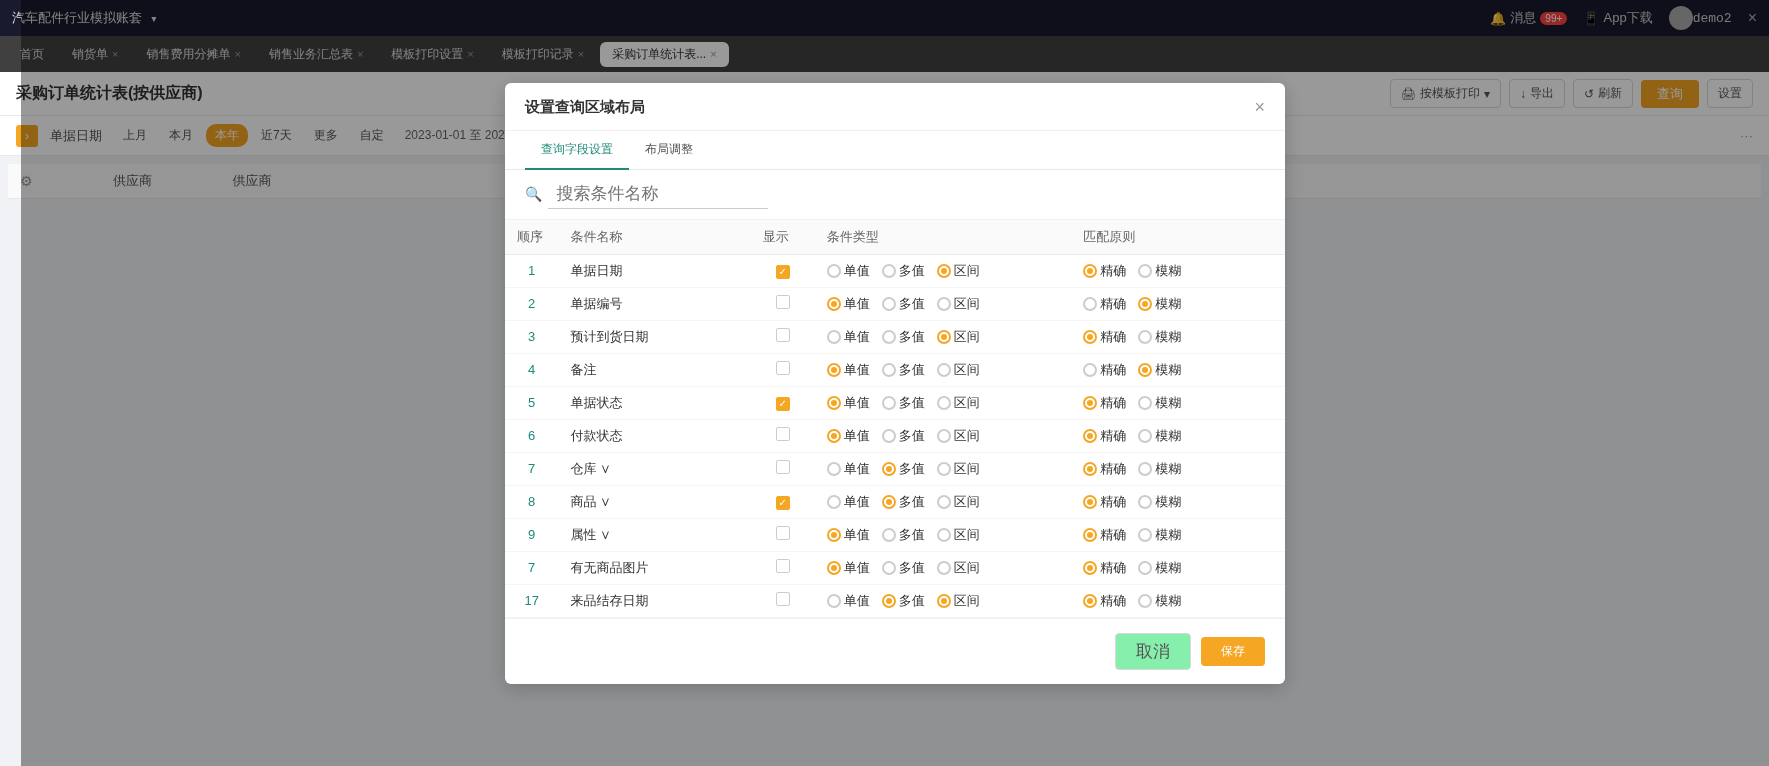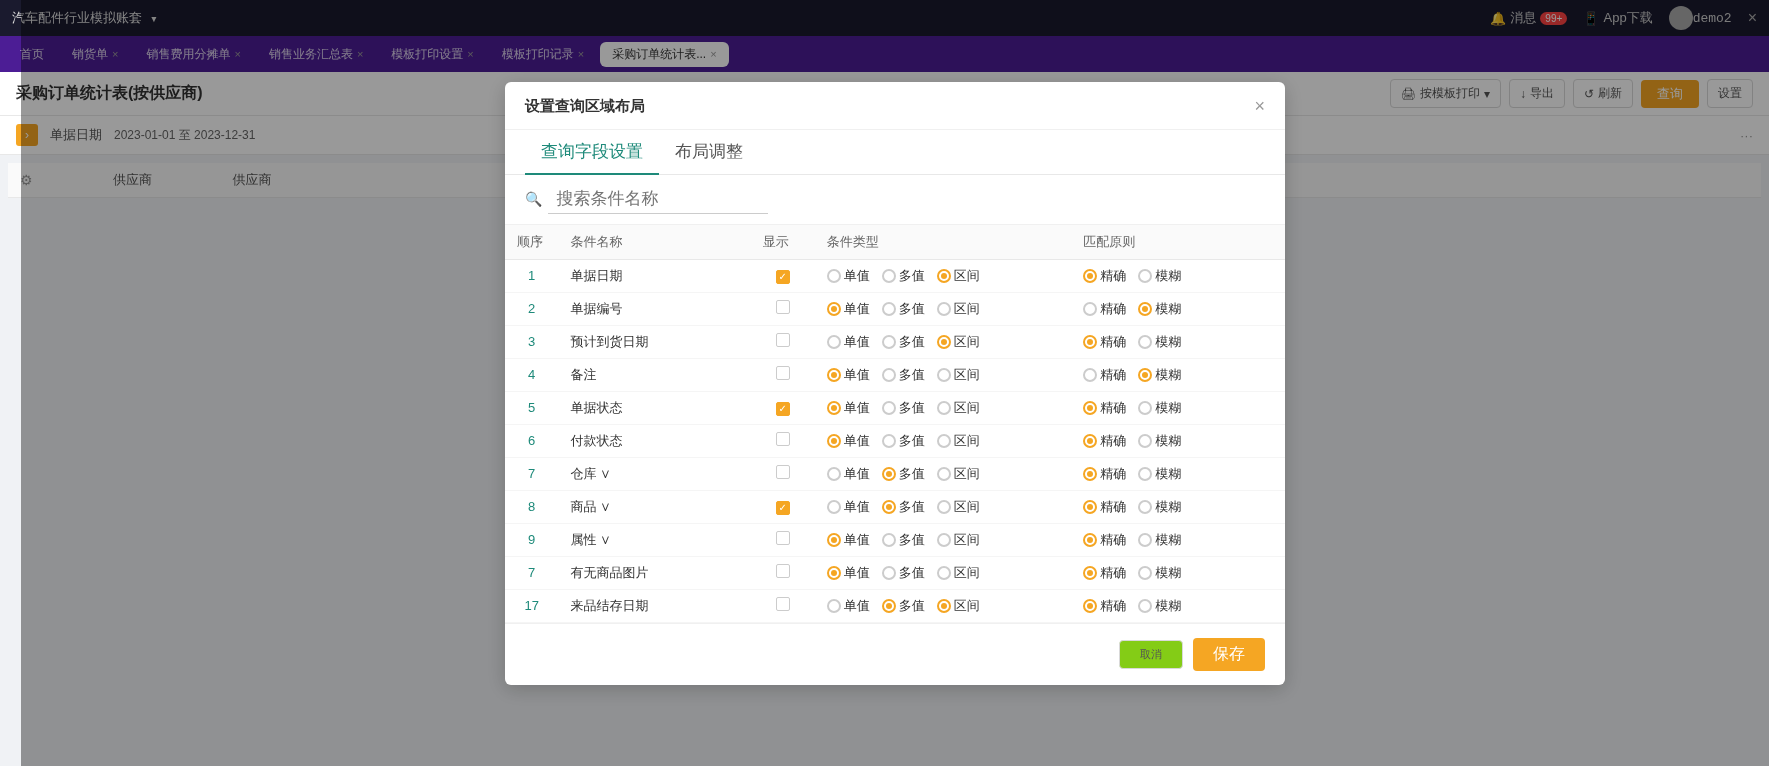--- a/index.html
+++ b/index.html
@@ -16,21 +16,21 @@
       color: #ccc;
     }
     .top-bar-left { display: flex; align-items: flex-end; gap: 8px; font-size: 13px; color: #ddd; font-family: Liberation Mono, monospace; }
     .top-bar-right { display: flex; align-items: center; gap: 16px; font-size: 13px; color: #ccc; }
     .top-bar-right .badge { background: #ff4444; color: white; border-radius: 8px; padding: 1px 5px; font-size: 10px; }
     .close-x { color: #aaa; cursor: pointer; font-size: 16px; }
 
     
     .tab-bar {
       height: 36px;
-      background: #4c1d95;
+      background: #404040;
       display: flex;
       align-items: center;
       padding: 0 8px;
       gap: 4px;
     }
     .tab-item {
       padding: 4px 12px;
       border-radius: 3px 3px 0 0;
       color: rgba(255,255,255,0.8);
       font-size: 12px;
@@ -111,21 +111,21 @@
     .dialog-header {
       display: flex; align-items: center; justify-content: space-between;
       padding: 14px 20px 12px;
       border-bottom: 1px solid #f0f0f0;
     }
     .dialog-title { font-size: 15px; font-weight: 600; color: #333; }
     .dialog-close { cursor: pointer; color: #999; font-size: 18px; }
 
     .dialog-tabs { display: flex; padding: 0 20px; border-bottom: 1px solid #e8e8e8; gap: 0; }
     .dialog-tab {
-      padding: 10px 16px; font-size: 17px; cursor: pointer; color: #555;
+      padding: 10px 16px; font-size: 12px; cursor: pointer; color: #555;
       border-bottom: 2px solid transparent; margin-bottom: -1px;
     }
     .dialog-tab.active { color: #1e8a7a; border-bottom-color: #1e8a7a; font-weight: 500; }
 
     .dialog-search { padding: 10px 20px; display: flex; align-items: center; border-bottom: 1px solid #f0f0f0; }
     .dialog-search input {
       border: none; border-bottom: 1px solid #ccc; outline: none;
       font-size: 17px; padding: 4px 8px; width: 220px; color: #555;
     }
     .search-icon { color: #999; margin-right: 6px; font-size: 14px; }
@@ -161,22 +161,22 @@
       display: flex; align-items: center; justify-content: center; background: #fff;
     }
     .checkbox-box.checked { background: #f5a623; border-color: #f5a623; }
     .checkbox-box.checked::after { content: '✓'; color: #fff; font-size: 10px; line-height: 1; }
 
     
     .dialog-footer {
       display: flex; align-items: center; justify-content: flex-end;
       padding: 14px 20px; border-top: 1px solid #f0f0f0; gap: 10px;
     }
-    .btn-cancel { padding: 6px 20px; border: 1px solid #d9d9d9; border-radius: 4px; background: #84cc16; cursor: pointer; font-size: 11px; color: #555; }
-    .btn-save { padding: 6px 20px; border: none; border-radius: 4px; background: #f5a623; cursor: pointer; font-size: 16px; color: #fff; font-family: Liberation Mono, monospace; }
+    .btn-cancel { padding: 6px 20px; border: 1px solid #d9d9d9; border-radius: 4px; background: #86efac; cursor: pointer; font-size: 17px; color: #555; }
+    .btn-save { padding: 6px 20px; border: none; border-radius: 4px; background: #f5a623; cursor: pointer; font-size: 12px; color: #fff; font-family: Liberation Mono, monospace; }
 
     .row-faded td { color: #aaa; }
   </style>
 </head>
 <body>
 
 <div class="top-bar">
   <div class="top-bar-left">
     <span>汽车配件行业模拟账套</span>
     <span style="cursor:pointer;">▾</span>
@@ -246,20 +246,28 @@
       <span>刷新</span>
     </button>
     <button class="btn-query">查询</button>
     <button class="btn-setting">设置</button>
   </div>
 </div>
 
 <div class="filter-bar">
   <button class="filter-toggle">›</button>
   <span style="font-size:13px;color:#555;">单据日期</span>
+  <div class="date-tabs">
+    <span class="date-tab">上月</span>
+    <span class="date-tab">本月</span>
+    <span class="date-tab active">本年</span>
+    <span class="date-tab">近7天</span>
+    <span class="date-tab">更多</span>
+    <span class="date-tab">自定</span>
+  </div>
   <span class="date-range">2023-01-01 至 2023-12-31</span>
   <span style="color:#999;cursor:pointer;margin-left:auto;">···</span>
 </div>
 
 <div class="content-area" style="height: calc(766px - 36px - 36px - 44px - 42px); overflow: hidden;">
   <div class="table-container">
     <div class="table-header-row">
       <span class="gear-icon">⚙</span>
       <span class="col-supplier">供应商</span>
       <span class="col-supplier2">供应商</span>

